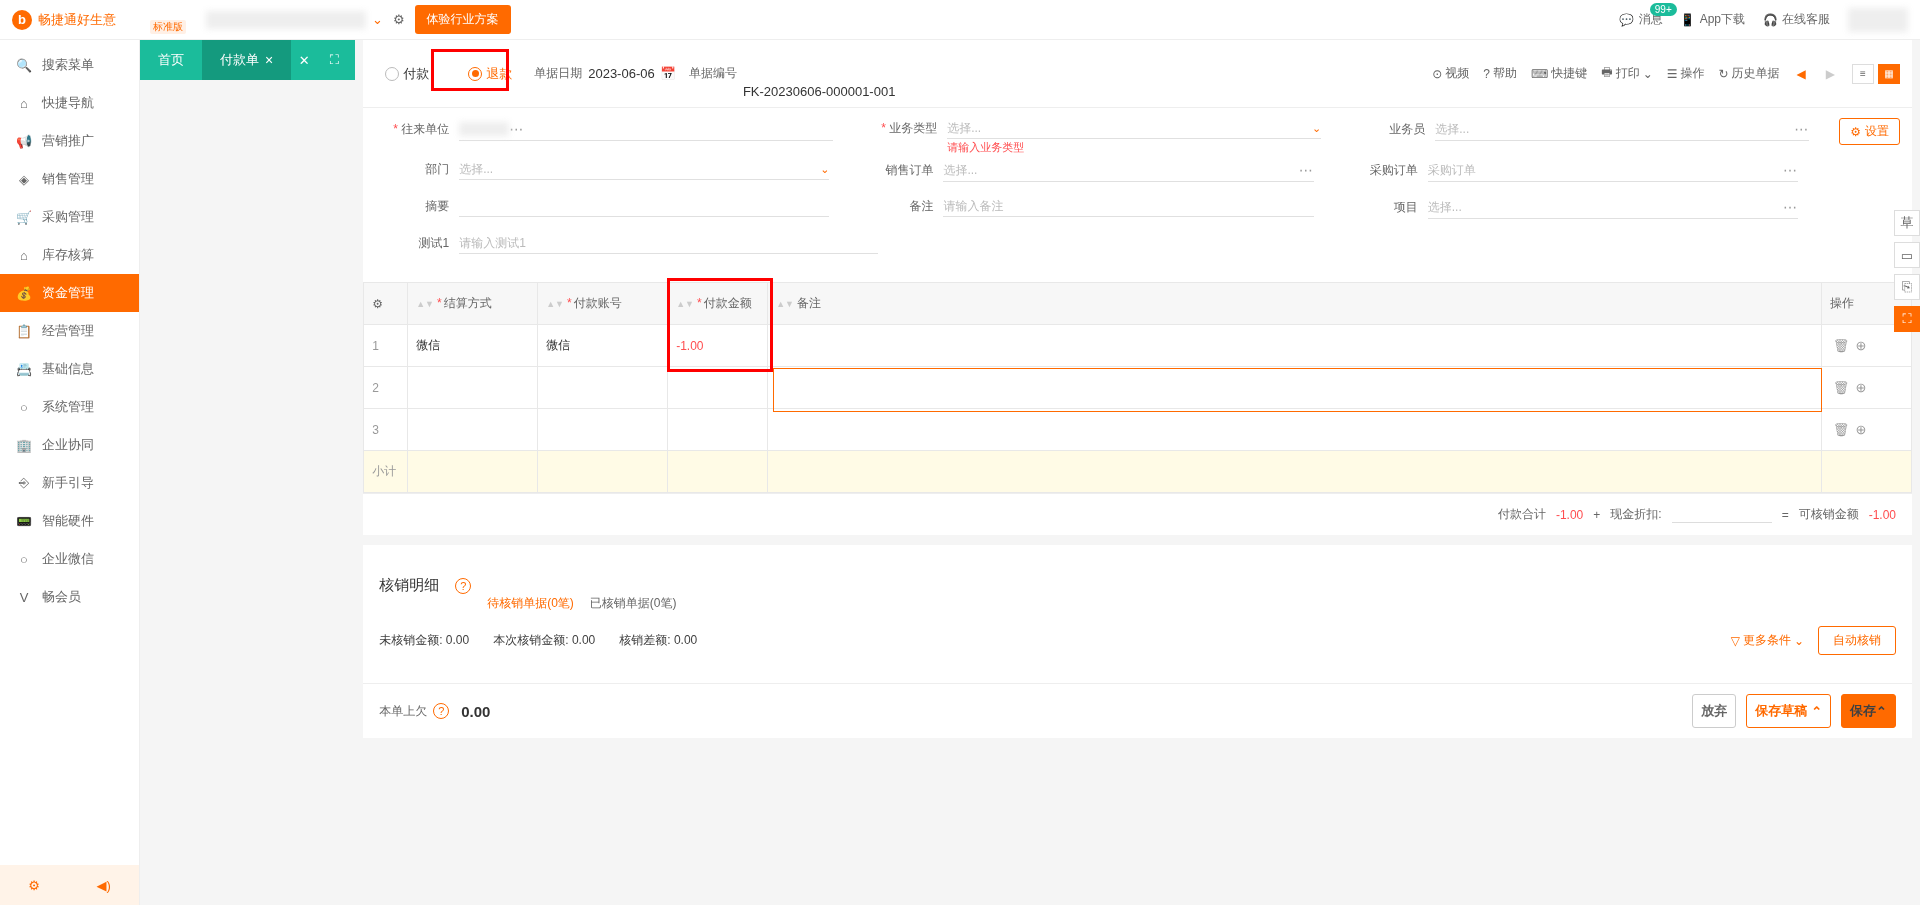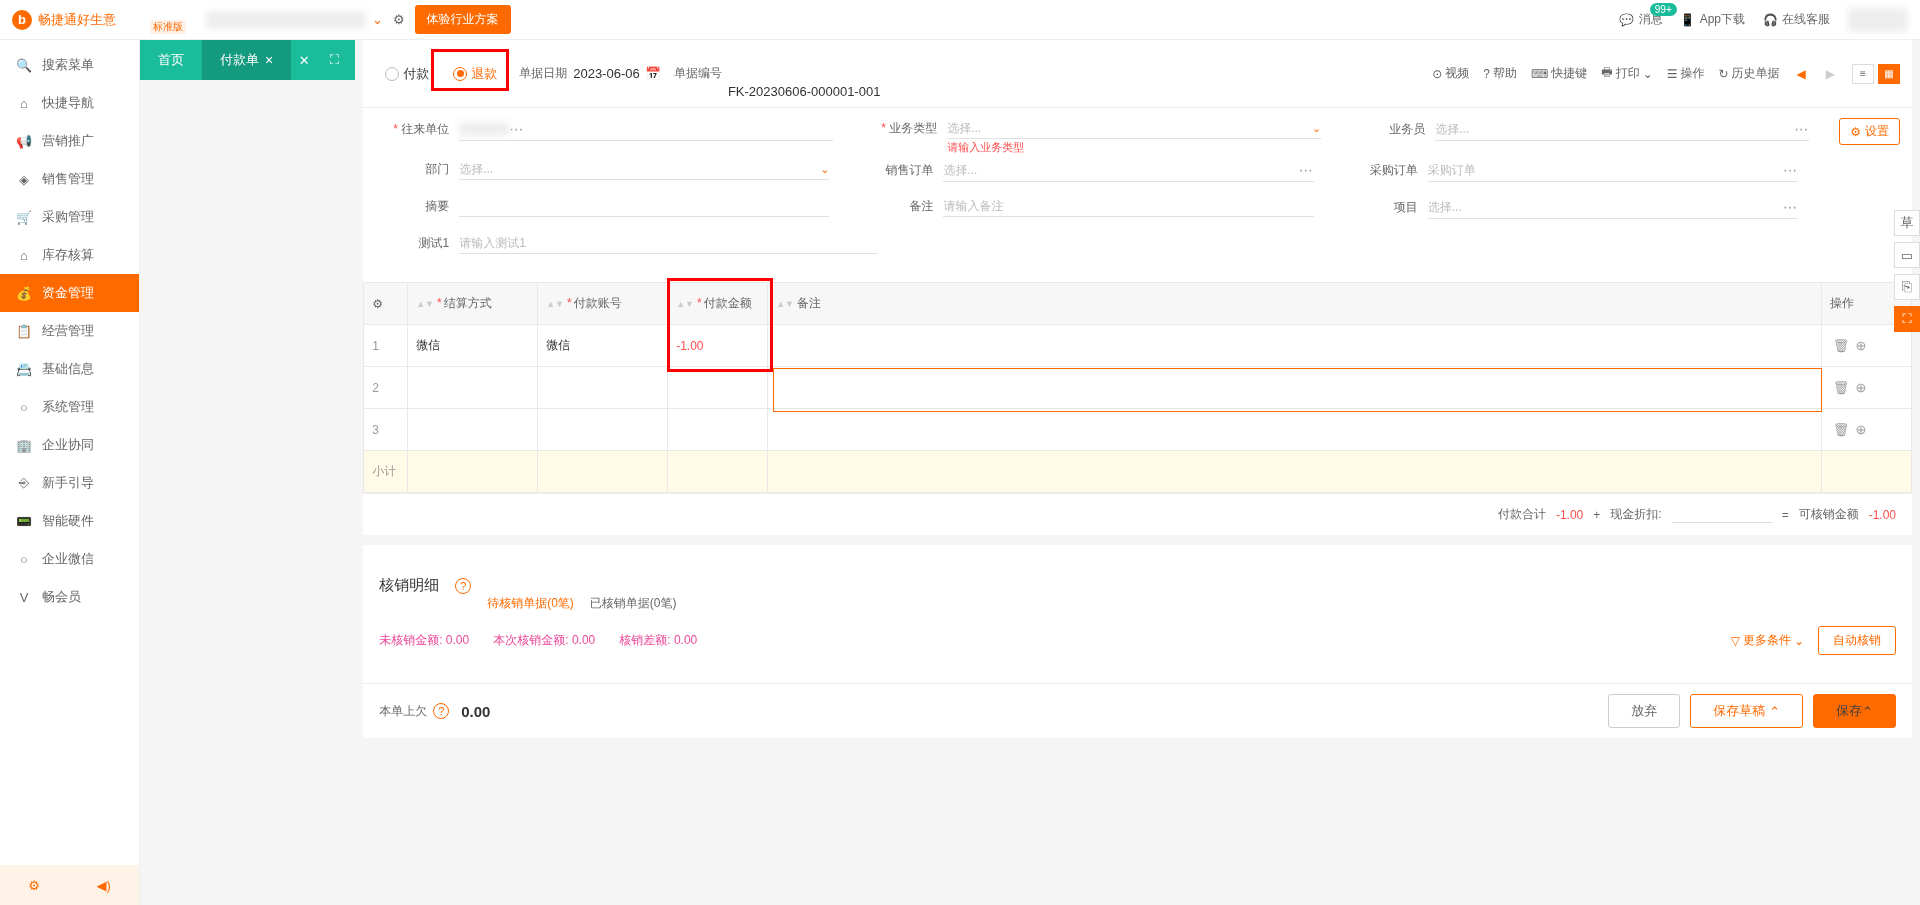--- a/index.html
+++ b/index.html
@@ -39,21 +39,21 @@
 .tab-close { font-size: 14px; }
 .tabs-spacer { flex: 1; }
 .tabs-right { display: flex; align-items: center; gap: 4px; padding-right: 8px; }
 .tab-action { width: 26px; height: 26px; display: flex; align-items: center; justify-content: center; color: #fff; cursor: pointer; }
 
 
 .content { flex: 1; overflow-y: auto; padding: 0; background: #f5f5f5; }
 
 
 .toolbar-row { background: #fff; margin: 0 8px; padding: 8px 12px; display: flex; align-items: center; gap: 12px; border-bottom: 1px solid #eee; }
-.radio-group { display: flex; gap: 4px; position: relative; }
+.radio-group { display: flex; gap: 19px; position: relative; }
 .radio-item { display: flex; align-items: center; gap: 4px; padding: 4px 10px; cursor: pointer; }
 .radio-circle { width: 14px; height: 14px; border: 1px solid #bbb; border-radius: 50%; display: inline-flex; align-items: center; justify-content: center; }
 .radio-circle.checked { border-color: #ff6a00; }
 .radio-circle.checked::after { content: ''; width: 7px; height: 7px; background: #ff6a00; border-radius: 50%; }
 .radio-label.active { color: #ff6a00; }
 .highlight-box1 { position: absolute; border: 3px solid red; left: 56px; top: -12px; width: 78px; height: 42px; pointer-events: none; }
 .field-inline { display: flex; align-items: center; gap: 6px; }
 .field-label-sm { color: #666; font-size: 12px; }
 .date-value { font-size: 13px; }
 .cal-icon { color: #ff6a00; }
@@ -106,31 +106,31 @@
 .sum-val-neg { color: #ff4d4f; }
 .sum-input { border: none; border-bottom: 1px solid #ddd; width: 100px; outline: none; }
 
 
 .writeoff { background: #fff; margin: 10px 8px 0; padding: 14px 16px; }
 .wo-header { display: flex; align-items: center; gap: 16px; margin-bottom: 14px; }
 .wo-title { font-size: 15px; color: #333; }
 .wo-help { width: 16px; height: 16px; border: 1px solid #ff6a00; color: #ff6a00; border-radius: 50%; display: inline-flex; align-items: center; justify-content: center; font-size: 11px; cursor: pointer; }
 .wo-tab { font-size: 12px; color: #666; cursor: pointer; margin-top: 36px; }
 .wo-tab.active { color: #ff6a00; }
-.wo-stats { display: flex; gap: 24px; font-size: 12px; color: #ec4899; }
+.wo-stats { display: flex; gap: 24px; font-size: 12px; color: #404040; }
 .wo-right { margin-left: auto; display: flex; align-items: center; gap: 14px; }
 .more-cond { color: #ff6a00; font-size: 12px; cursor: pointer; display: flex; align-items: center; gap: 3px; }
 .auto-wo-btn { border: 1px solid #ff6a00; color: #ff6a00; background: #fff; padding: 5px 14px; border-radius: 3px; font-size: 12px; cursor: pointer; }
 
 
 .footer-bar { background: #fff; margin: 0 8px; padding: 10px 16px; display: flex; align-items: center; border-top: 1px solid #eee; }
 .owed-label { font-size: 12px; color: #666; }
 .owed-val { font-size: 15px; font-weight: 600; margin-left: 6px; }
 .footer-actions { margin-left: auto; display: flex; gap: 10px; }
-.btn { padding: 7px 22px; border-radius: 3px; font-size: 13px; cursor: pointer; }
+.btn { padding: 7px 8px; border-radius: 3px; font-size: 13px; cursor: pointer; font-weight: bold; }
 .btn-default { background: #fff; border: 1px solid #ccc; color: #666; }
 .btn-outline-primary { background: #fff; border: 1px solid #ff6a00; color: #ff6a00; display: flex; align-items: center; gap: 4px; }
 .btn-primary { background: #ff6a00; border: 1px solid #ff6a00; color: #404040; display: flex; align-items: center; }
 
 
 .float-toolbar { position: fixed; right: 0; top: 210px; display: flex; flex-direction: column; gap: 6px; }
 .float-btn { width: 26px; height: 26px; background: #fff; border: 1px solid #ddd; display: flex; align-items: center; justify-content: center; cursor: pointer; font-size: 13px; color: #666; }
 .float-btn.primary { background: #ff6a00; border-color: #ff6a00; color: #fff; }
 
 .col-remark { width: auto; }

